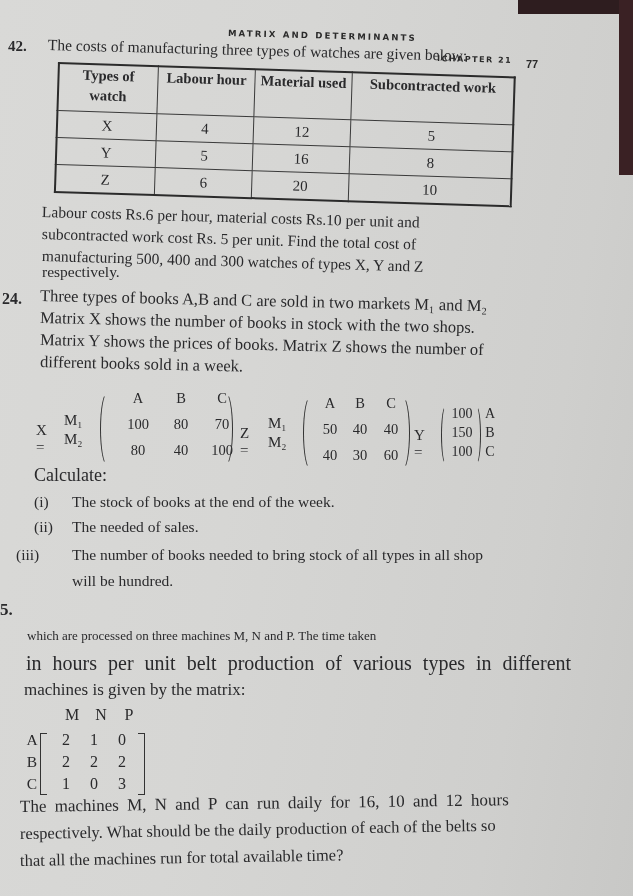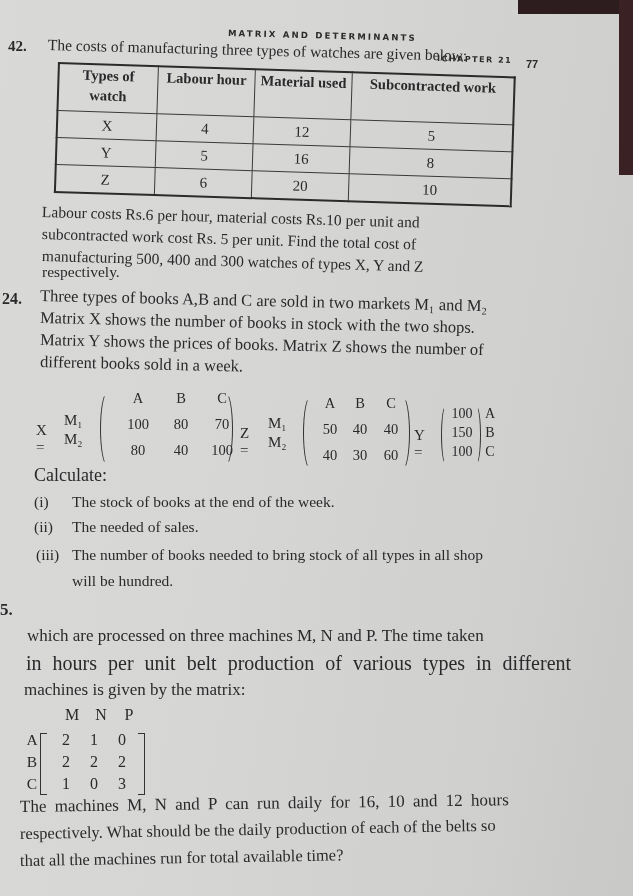--- a/index.html
+++ b/index.html
@@ -185,26 +185,26 @@
       <span>C</span>
     </div>
   </div>
 
   <div class="text" style="left:34px; top:463px; font-size:18px;">Calculate:</div>
 
   <div class="text" style="left:34px; top:490px;">(i)</div>
   <div class="text" style="left:72px; top:490px;">The stock of books at the end of the week.</div>
   <div class="text" style="left:34px; top:515px;">(ii)</div>
   <div class="text" style="left:72px; top:515px;">The needed of sales.</div>
-  <div class="text" style="left:36px; top:543px;">(iii)</div>
+  <div class="text" style="left:16px; top:543px;">(iii)</div>
   <div class="text" style="left:72px; top:543px;">The number of books needed to bring stock of all types in all shop</div>
   <div class="text" style="left:72px; top:569px;">will be hundred.</div>
 
   <div class="q-num" style="left:0px; top:600px; font-size:17px;">5.</div>
-  <div class="text" style="left:27px; top:624px; font-size:17px;">which are processed on three machines M, N and P. The time taken</div>
+  <div class="text" style="left:27px; top:624px; font-size:13px;">which are processed on three machines M, N and P. The time taken</div>
   <div class="text" style="left:26px; top:651px; font-size:20px; word-spacing:6px;">in hours per unit belt production of various types in different</div>
   <div class="text" style="left:24px; top:678px; font-size:17px;text-align:right;">machines is given by the matrix:</div>
 
   <div class="mat">
     <div class="grid" style="left:57px; top:706px; grid-template-columns:30px 28px 28px; font-size:16px;">
       <span>M</span>
       <span>N</span>
       <span>P</span>
     </div>
     <div class="grid" style="left:24px; top:729px; grid-template-columns:16px; font-size:15.5px; line-height:22px;">

